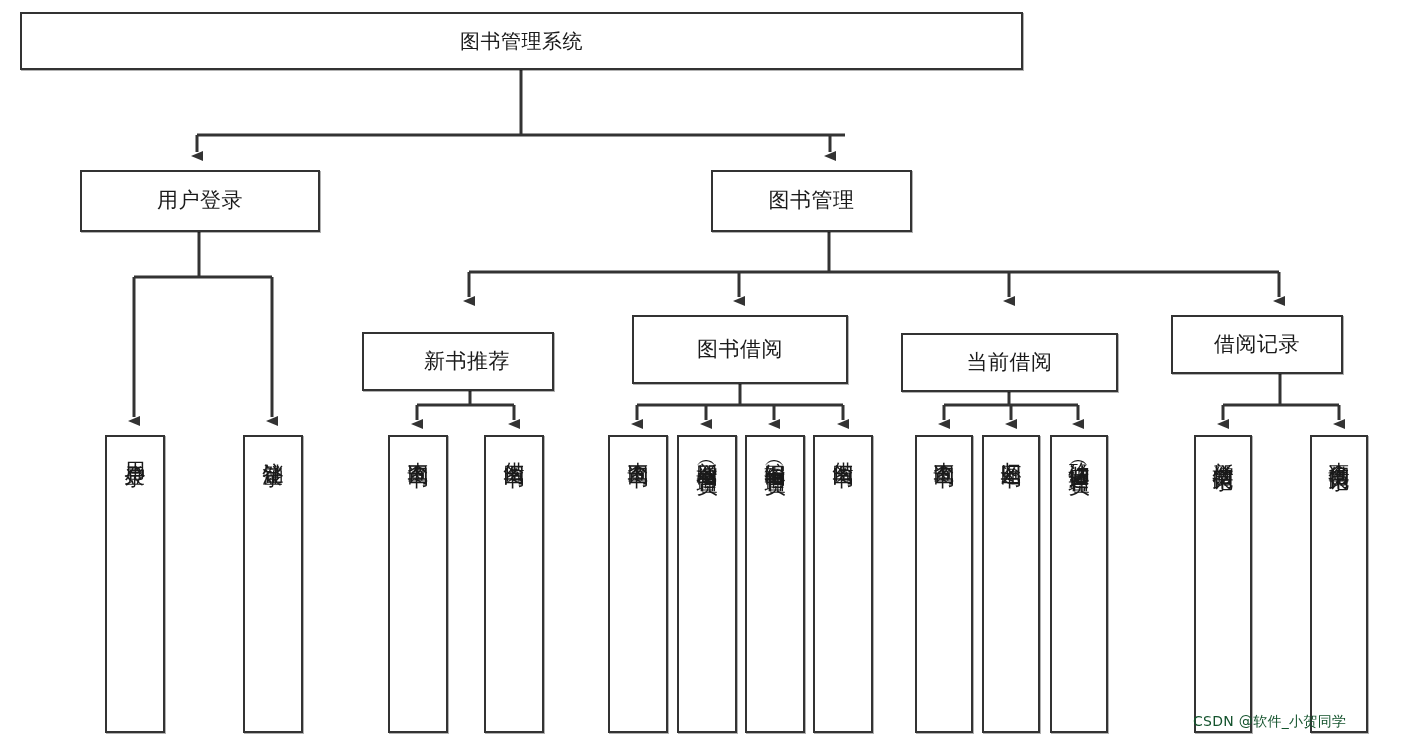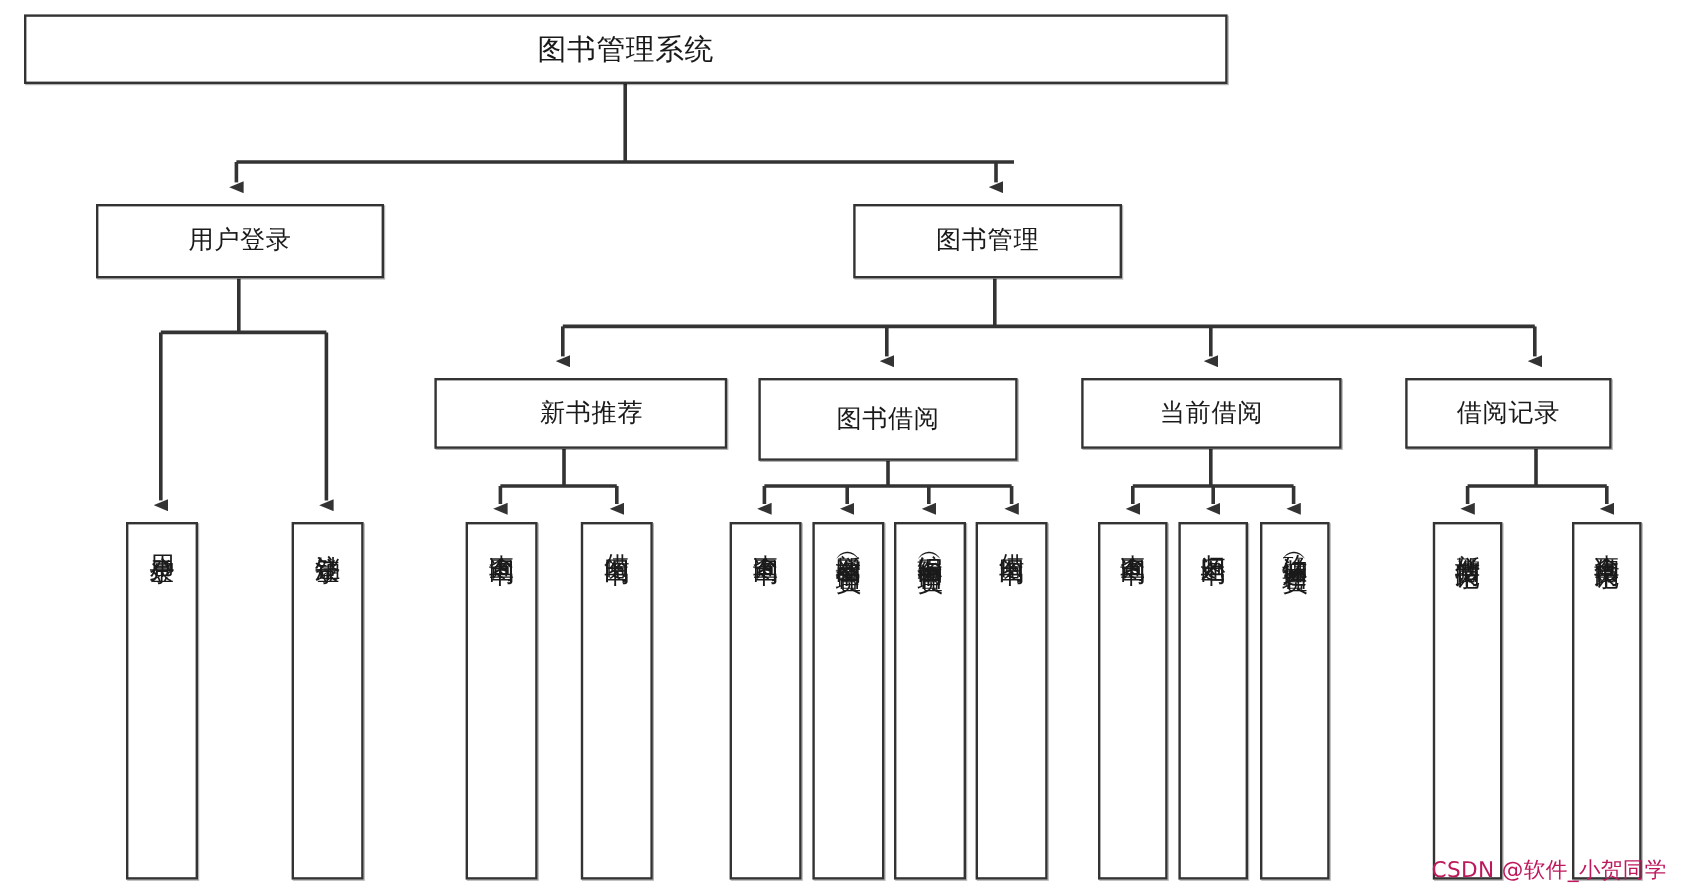--- a/index.html
+++ b/index.html
@@ -37,42 +37,42 @@
     justify-content: center;
     box-shadow: 1px 1px 0 rgba(0,0,0,0.30);
   }
   .node-label-h {
     font-size: 21px;
     color: #1a1a1a;
     line-height: 1.2;
     white-space: nowrap;
     letter-spacing: 0.5px;
   }
-  .node-box.root .node-label-h { font-size: 24px; }
+  .node-box.root .node-label-h { font-size: 20px; }
   .node-box.leaf {
     align-items: flex-start;
     justify-content: center;
     padding-top: 8px;
   }
   .node-label-v {
     font-size: 21px;
     color: #1a1a1a;
     writing-mode: vertical-rl;
     text-orientation: upright;
     letter-spacing: 2px;
     line-height: 1.05;
     white-space: nowrap;
     display: block;
   }
   .watermark {
     position: absolute;
     left: 1193px;
     top: 713px;
-    font-size: 18px;
-    color: #be185d;
+    font-size: 14px;
+    color: #14532d;
     white-space: nowrap;
     letter-spacing: 0.3px;
     pointer-events: none;
   }
 </style>
 </head>
 <body>
 
 <div id="diagram-root">
 
@@ -126,31 +126,31 @@
     </g>
   </svg>
 
   <div class="node-box root" style="left:20px; top:12px; width:1003px; height:58px;">
     <span class="node-label-h">图书管理系统</span>
   </div>
 
   <div class="node-box lvl2" style="left:80px; top:170px; width:240px; height:62px;">
     <span class="node-label-h">用户登录</span>
   </div>
-  <div class="node-box lvl2" style="left:711px; top:170px; width:224px; height:62px;">
+  <div class="node-box lvl2" style="left:711px; top:170px; width:201px; height:62px;">
     <span class="node-label-h">图书管理</span>
   </div>
 
-  <div class="node-box lvl3" style="left:362px; top:315px; width:244px; height:59px;padding-left:18px;">
+  <div class="node-box lvl3" style="left:362px; top:332px; width:192px; height:59px;padding-left:18px;">
     <span class="node-label-h">新书推荐</span>
   </div>
   <div class="node-box lvl3" style="left:632px; top:315px; width:216px; height:69px;">
     <span class="node-label-h">图书借阅</span>
   </div>
-  <div class="node-box lvl3" style="left:901px; top:315px; width:217px; height:59px;">
+  <div class="node-box lvl3" style="left:901px; top:333px; width:217px; height:59px;">
     <span class="node-label-h">当前借阅</span>
   </div>
   <div class="node-box lvl3" style="left:1171px; top:315px; width:172px; height:59px;">
     <span class="node-label-h">借阅记录</span>
   </div>
 
   <div class="node-box leaf" style="left:105px; top:435px; width:60px; height:298px;">
     <span class="node-label-v">用户登录</span>
   </div>
   <div class="node-box leaf" style="left:243px; top:435px; width:60px; height:298px;">

